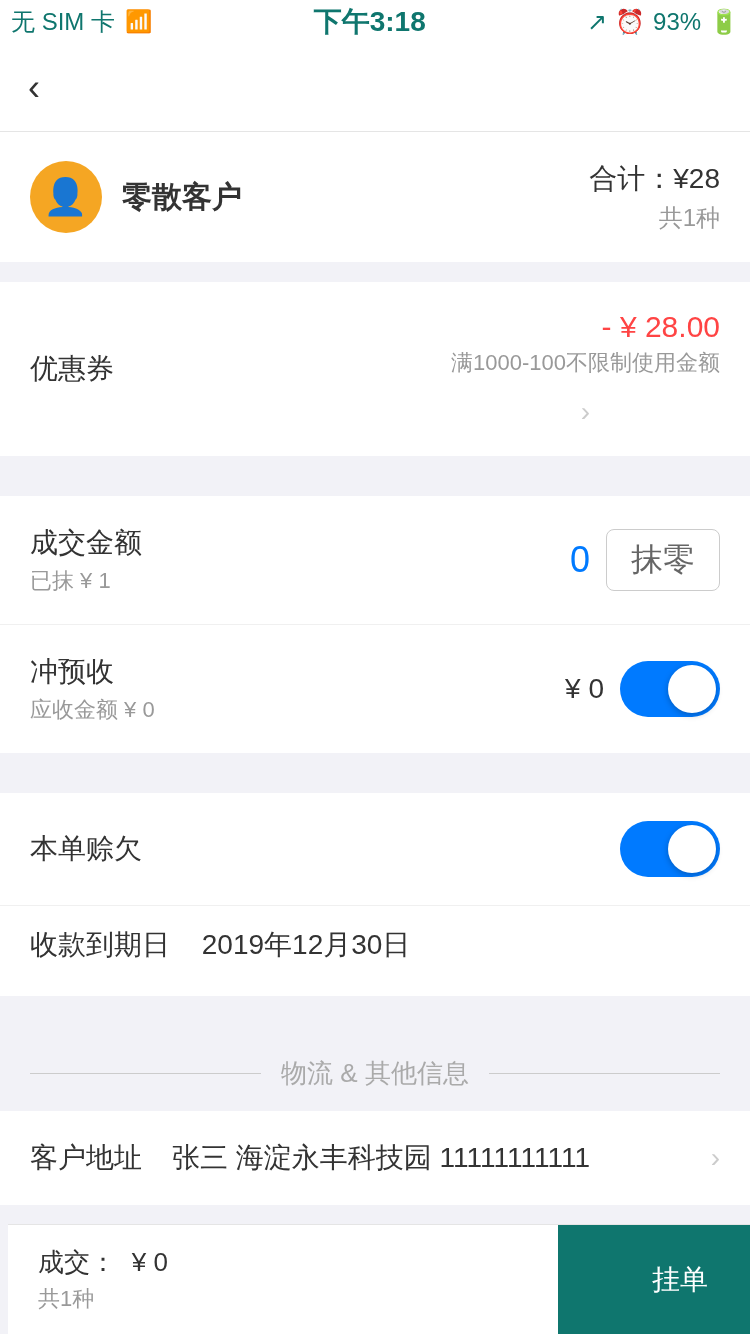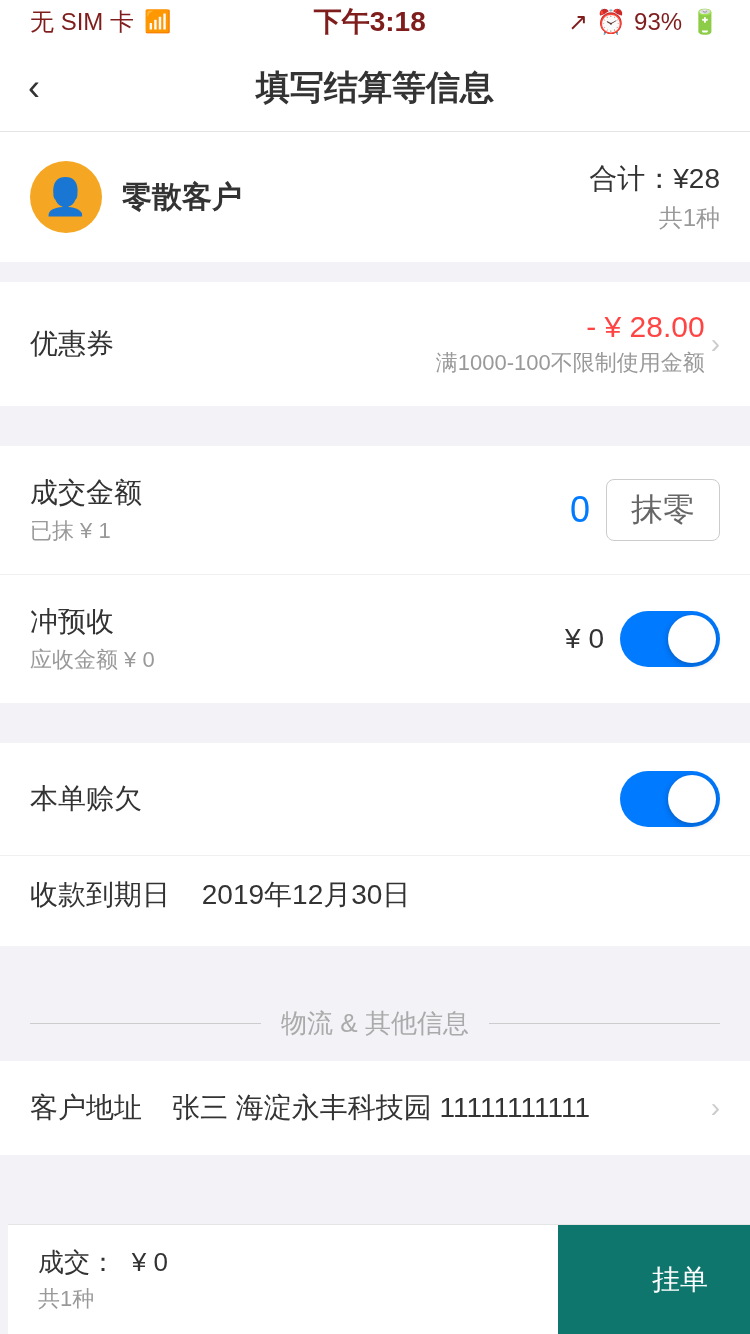--- a/index.html
+++ b/index.html
@@ -16,23 +16,23 @@
     }
 
     
     .status-bar {
       width: 100%;
       height: 44px;
       background: #fff;
       display: flex;
       align-items: center;
       justify-content: space-between;
-      padding: 0 30px;
+      padding: 0 11px;
       font-size: 24px;
-      color: #7f1d1d;
+      color: #0f766e;
       gap: 24px;
     }
     .status-left { display: flex; align-items: center; gap: 10px; }
     .status-center { font-size: 28px; font-weight: 600; }
     .status-right { display: flex; align-items: center; gap: 8px; font-size: 24px; }
     .wifi-icon { font-size: 22px; }
 
     
     .nav-bar {
       width: 100%;
@@ -126,21 +126,22 @@
       justify-content: space-between;
       margin-bottom: 20px;
     }
     .coupon-label {
       font-size: 28px;
       color: #333;
     }
     .coupon-right {
       display: flex;
       align-items: center;
-      gap: 6px;
+      gap: 18px;
+      flex-direction: column;
     }
     .coupon-value-col {
       text-align: right;
     }
     .coupon-amount {
       font-size: 30px;
       color: #ff4444;
       font-weight: 500;
     }
     .coupon-desc {
@@ -361,21 +362,20 @@
   <div class="status-right">
     <span>↗</span>
     <span>⏰</span>
     <span>93%</span>
     <span>🔋</span>
   </div>
 </div>
 
 <div class="nav-bar">
   <div class="nav-back">‹</div>
-  <div class="nav-title">填写结算等信息</div>
 </div>
 
 <div class="customer-row">
   <div class="customer-left">
     <div class="customer-avatar">
       <span>👤</span>
     </div>
     <div class="customer-name">零散客户</div>
   </div>
   <div class="customer-right">

